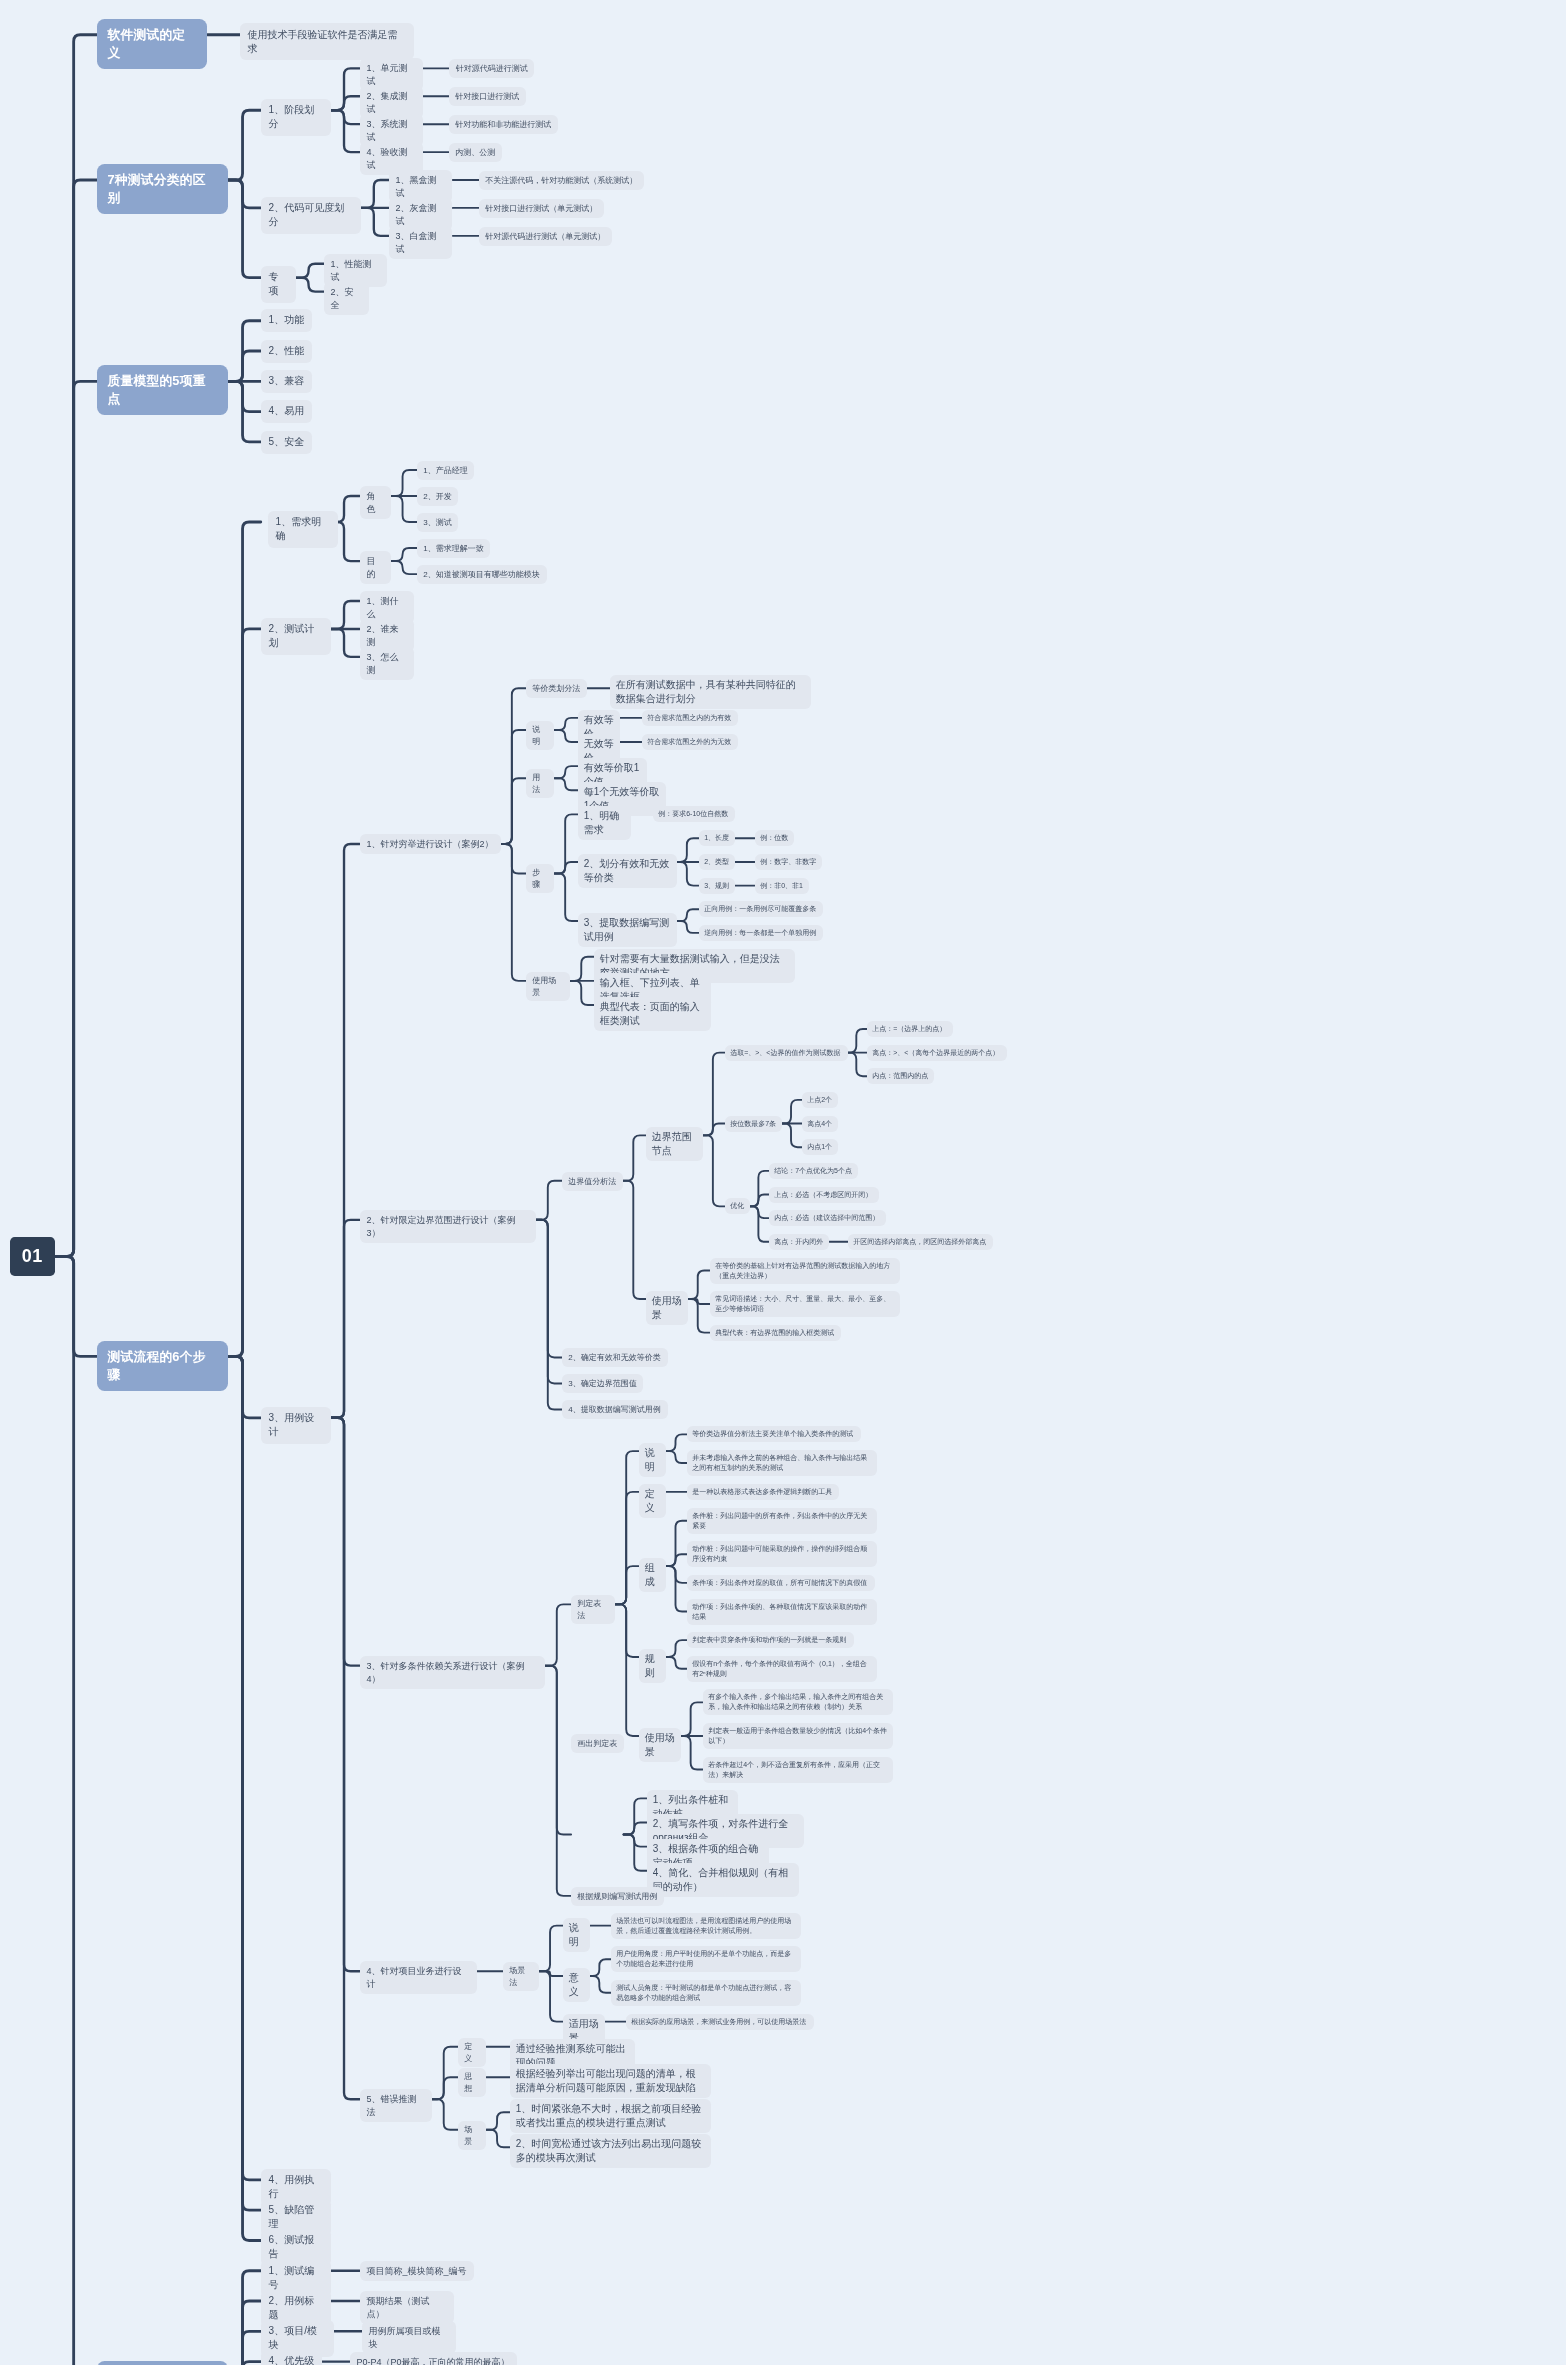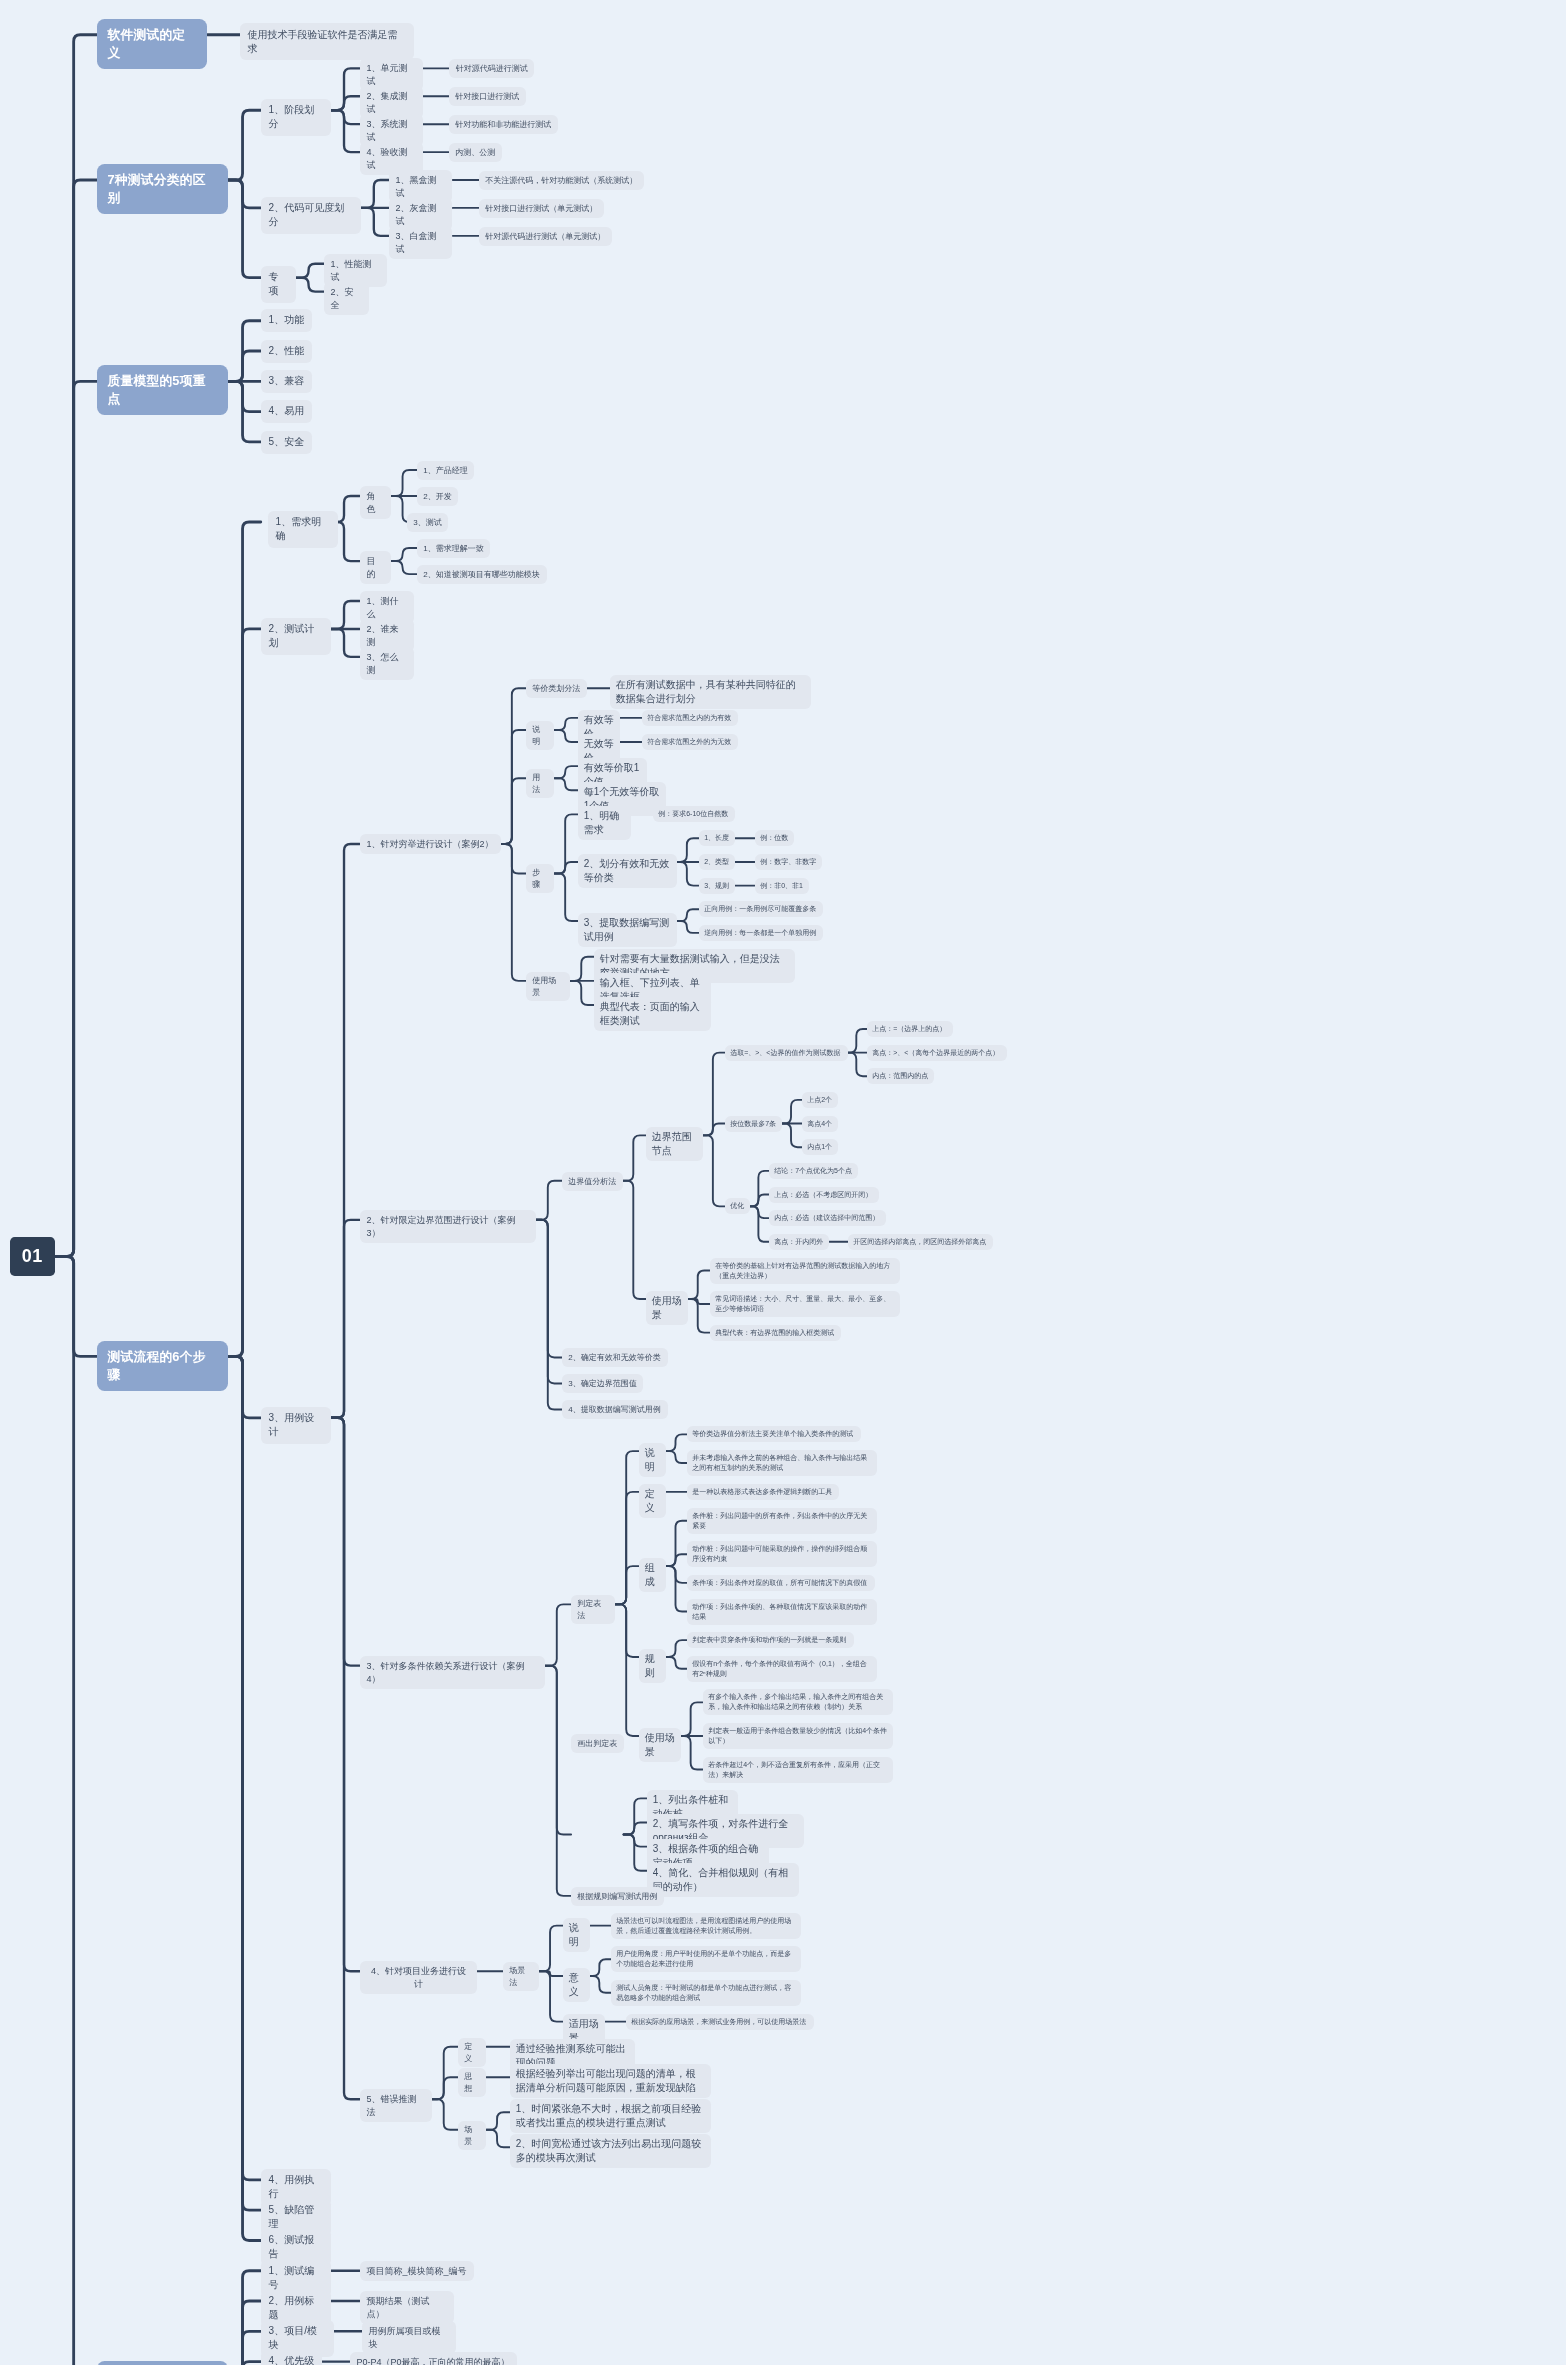--- a/index.html
+++ b/index.html
@@ -240,21 +240,21 @@
     <div class="node lvl2" style="left: 261px; top: 309px; width: 51px; min-height: 23px;"><span>1、功能</span></div>
     <div class="node lvl2" style="left: 261px; top: 340px; width: 51px; min-height: 23px;"><span>2、性能</span></div>
     <div class="node lvl2" style="left: 261px; top: 370px; width: 51px; min-height: 23px;"><span>3、兼容</span></div>
     <div class="node lvl2" style="left: 261px; top: 400px; width: 51px; min-height: 23px;"><span>4、易用</span></div>
     <div class="node lvl2" style="left: 261px; top: 431px; width: 51px; min-height: 23px;"><span>5、安全</span></div>
     <div class="node lvl1" style="left: 97px; top: 1341px; width: 131px; min-height: 32px;"><span>测试流程的6个步骤</span></div>
     <div class="node lvl2" style="left: 268px; top: 511px; width: 70px; min-height: 23px;"><span>1、需求明确</span></div>
     <div class="node lvl3" style="left: 360px; top: 486px; width: 31px; min-height: 20.3px;"><span>角色</span></div>
     <div class="node lvl4" style="left: 417px; top: 461px; width: 57px; min-height: 18.5px;"><span>1、产品经理</span></div>
     <div class="node lvl4" style="left: 417px; top: 487px; width: 41px; min-height: 18.5px;"><span>2、开发</span></div>
-    <div class="node lvl4" style="left: 407px; top: 513px; width: 41px; min-height: 18.5px; text-align: center;"><span>3、测试</span></div>
+    <div class="node lvl4" style="left: 417px; top: 513px; width: 41px; min-height: 18.5px; text-align: center;"><span>3、测试</span></div>
     <div class="node lvl3" style="left: 360px; top: 551px; width: 31px; min-height: 20.3px;"><span>目的</span></div>
     <div class="node lvl4" style="left: 417px; top: 539px; width: 73px; min-height: 18.5px;"><span>1、需求理解一致</span></div>
     <div class="node lvl4" style="left: 417px; top: 565px; width: 130px; min-height: 18.5px;"><span>2、知道被测项目有哪些功能模块</span></div>
     <div class="node lvl2" style="left: 261px; top: 618px; width: 70px; min-height: 23px;"><span>2、测试计划</span></div>
     <div class="node lvl3" style="left: 360px; top: 591px; width: 54px; min-height: 20.3px;"><span>1、测什么</span></div>
     <div class="node lvl3" style="left: 360px; top: 619px; width: 54px; min-height: 20.3px;"><span>2、谁来测</span></div>
     <div class="node lvl3" style="left: 360px; top: 647px; width: 54px; min-height: 20.3px;"><span>3、怎么测</span></div>
     <div class="node lvl2" style="left: 261px; top: 1407px; width: 70px; min-height: 23px;"><span>3、用例设计</span></div>
     <div class="node lvl3" style="left: 360px; top: 834px; width: 141px; min-height: 20.3px;"><span>1、针对穷举进行设计（案例2）</span></div>
     <div class="node lvl4" style="left: 526px; top: 679px; width: 61px; min-height: 18.5px;"><span>等价类划分法</span></div>
@@ -326,21 +326,21 @@
     <div class="node lvl5" style="left: 639px; top: 1728px; width: 42px; min-height: 16.6px;"><span>使用场景</span></div>
     <div class="node lvl6" style="left: 703px; top: 1689px; width: 190px; min-height: 26px;"><span>有多个输入条件，多个输出结果，输入条件之间有组合关系，输入条件和输出结果之间有依赖（制约）关系</span></div>
     <div class="node lvl6" style="left: 703px; top: 1723px; width: 190px; min-height: 26px;"><span>判定表一般适用于条件组合数量较少的情况（比如4个条件以下）</span></div>
     <div class="node lvl6" style="left: 703px; top: 1757px; width: 190px; min-height: 26px;"><span>若条件超过4个，则不适合重复所有条件，应采用（正交法）来解决</span></div>
     <div class="node lvl4" style="left: 571px; top: 1734px; width: 53px; min-height: 18.5px;"><span>画出判定表</span></div>
     <div class="node lvl5" style="left: 647px; top: 1790px; width: 91px; min-height: 16.6px;"><span>1、列出条件桩和动作桩</span></div>
     <div class="node lvl5" style="left: 647px; top: 1814px; width: 157px; min-height: 16.6px;"><span>2、填写条件项，对条件进行全организ组合</span></div>
     <div class="node lvl5" style="left: 647px; top: 1839px; width: 122px; min-height: 16.6px;"><span>3、根据条件项的组合确定动作项</span></div>
     <div class="node lvl5" style="left: 647px; top: 1863px; width: 152px; min-height: 16.6px;"><span>4、简化、合并相似规则（有相同的动作）</span></div>
     <div class="node lvl4" style="left: 571px; top: 1887px; width: 93px; min-height: 18.5px;"><span>根据规则编写测试用例</span></div>
-    <div class="node lvl3" style="left: 360px; top: 1961px; width: 117px; min-height: 20.3px; text-align: center;"><span>4、针对项目业务进行设计</span></div>
+    <div class="node lvl3" style="left: 360px; top: 1961px; width: 117px; min-height: 20.3px;"><span>4、针对项目业务进行设计</span></div>
     <div class="node lvl4" style="left: 503px; top: 1962px; width: 36px; min-height: 18.5px;"><span>场景法</span></div>
     <div class="node lvl5" style="left: 563px; top: 1918px; width: 26.5px; min-height: 16.6px;"><span>说明</span></div>
     <div class="node lvl6" style="left: 611px; top: 1913px; width: 190px; min-height: 26px;"><span>场景法也可以叫流程图法，是用流程图描述用户的使用场景，然后通过覆盖流程路径来设计测试用例。</span></div>
     <div class="node lvl5" style="left: 563px; top: 1968px; width: 26.5px; min-height: 16.6px;"><span>意义</span></div>
     <div class="node lvl6" style="left: 611px; top: 1946px; width: 190px; min-height: 26px;"><span>用户使用角度：用户平时使用的不是单个功能点，而是多个功能组合起来进行使用</span></div>
     <div class="node lvl6" style="left: 611px; top: 1980px; width: 190px; min-height: 26px;"><span>测试人员角度：平时测试的都是单个功能点进行测试，容易忽略多个功能的组合测试</span></div>
     <div class="node lvl5" style="left: 563px; top: 2014px; width: 42px; min-height: 16.6px;"><span>适用场景</span></div>
     <div class="node lvl6" style="left: 626px; top: 2014px; width: 188px; min-height: 16px;"><span>根据实际的应用场景，来测试业务用例，可以使用场景法</span></div>
     <div class="node lvl3" style="left: 360px; top: 2089px; width: 72px; min-height: 20.3px;"><span>5、错误推测法</span></div>
     <div class="node lvl4" style="left: 458px; top: 2038px; width: 28px; min-height: 18.5px;"><span>定义</span></div>

